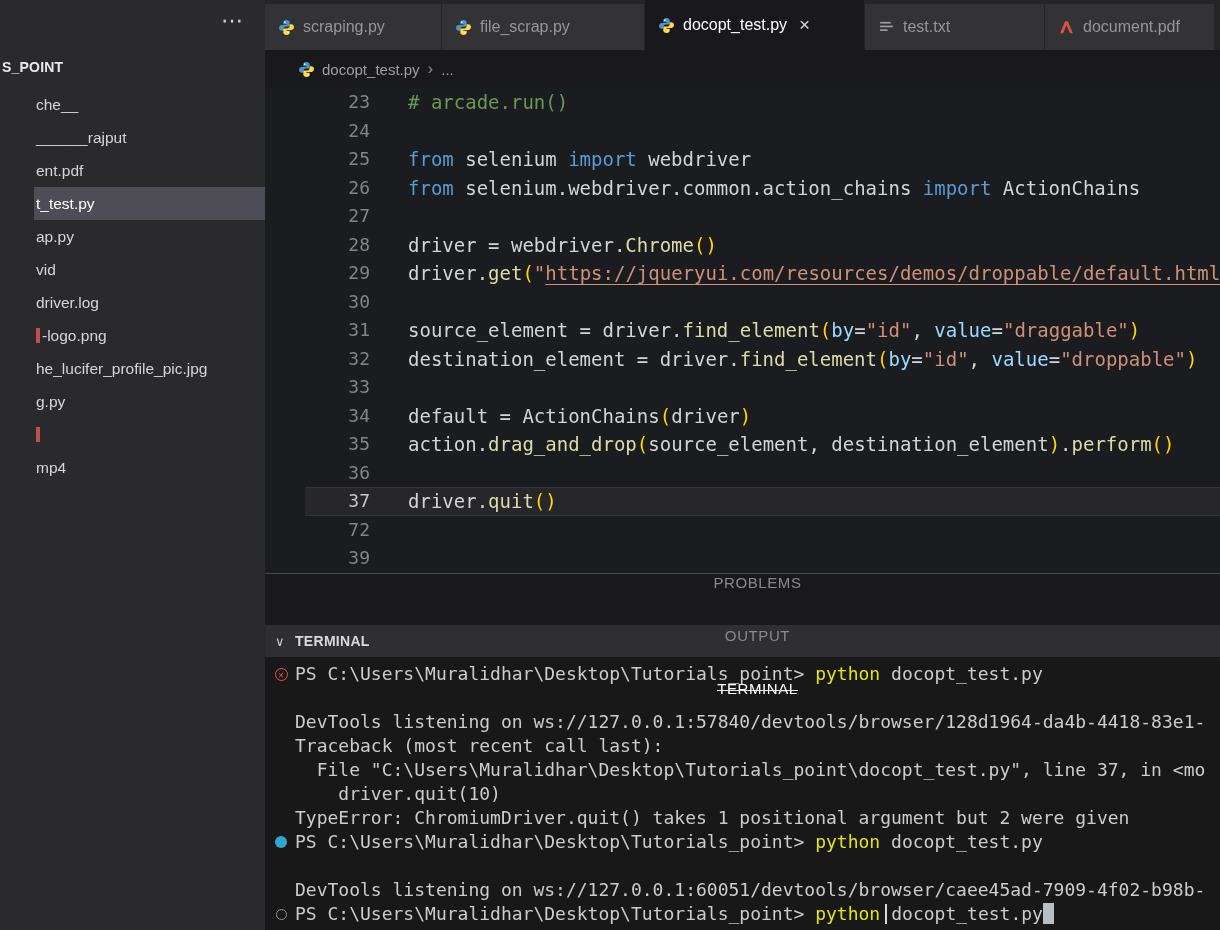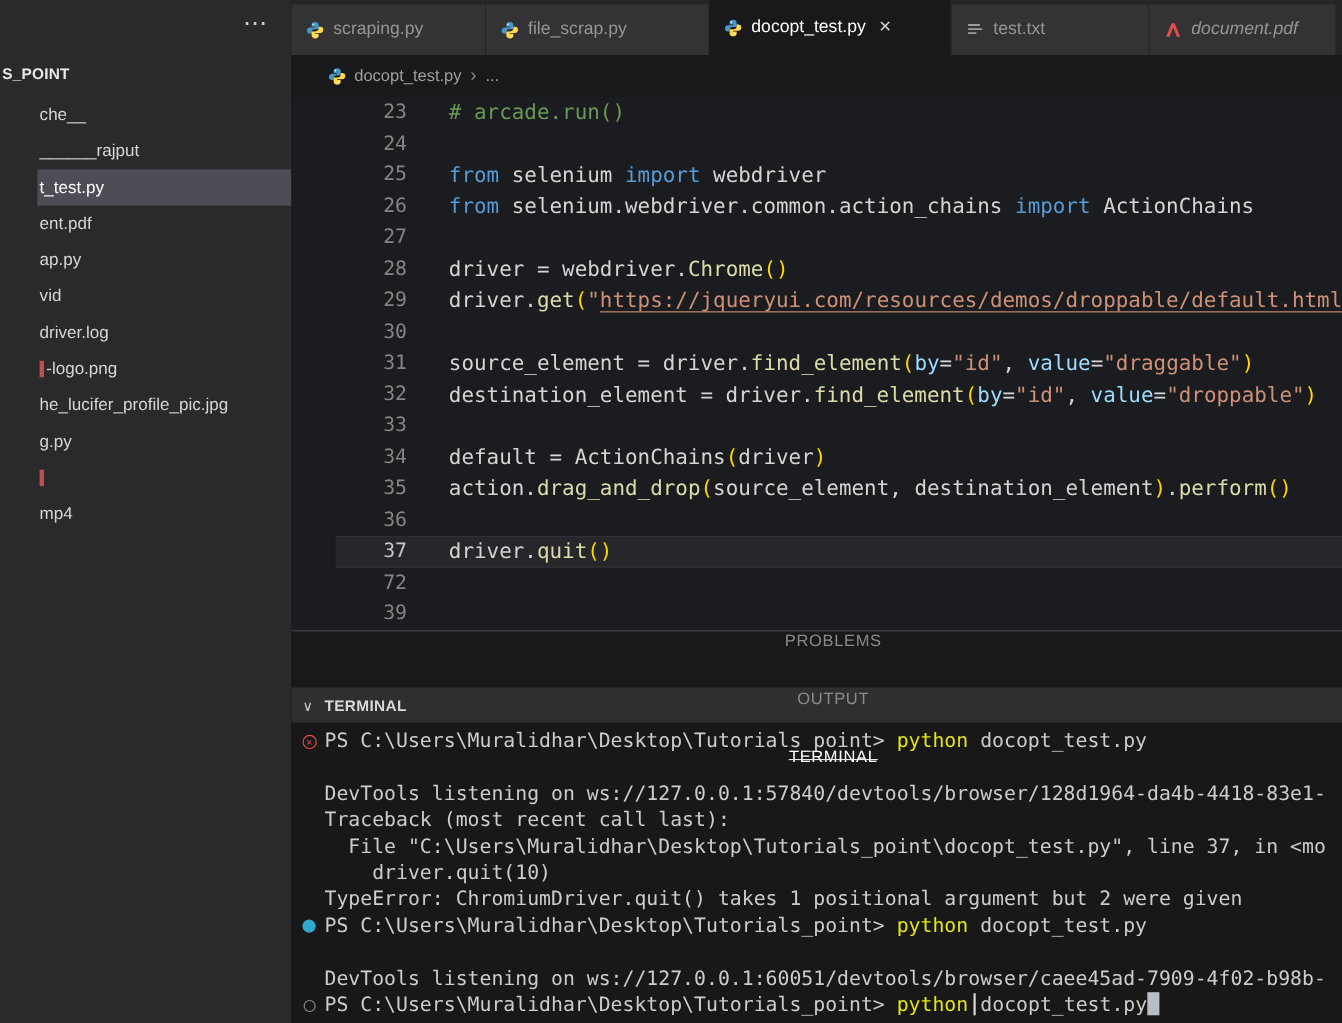--- a/index.html
+++ b/index.html
@@ -18,21 +18,21 @@
   
   .main{position:absolute;left:265px;top:0;width:955px;height:930px;background:#1b1c1f;}
   
   .tabbar{height:50px;background:#252526;display:flex;align-items:flex-end;}
   .tab{height:46px;display:flex;align-items:center;padding:0 12px;background:#333336;color:#969696;
        font-size:16px;border-right:1px solid #252526;box-sizing:border-box;cursor:pointer;flex:0 0 auto;}
   .tab.active{background:#19191c;color:#fff;height:50px;}
   .ticon{display:inline-flex;width:18px;height:18px;margin-right:8px;align-items:center;justify-content:center;}
   .ticon svg{width:17px;height:17px;}
   .tlabel{white-space:nowrap;}
-  .tlabel.italic{font-style:italic;}
+  .tlabel.italic{}
   .tclose{margin-left:12px;font-size:19px;line-height:16px;color:#d7d7d7;cursor:pointer;}
   
   .breadcrumb{height:38px;background:#19191c;display:flex;align-items:center;padding-left:32px;color:#9f9fa3;font-size:15px;}
   .breadcrumb .ticon{margin-right:7px;}
   .bc-sep{margin:0 8px;font-size:17px;color:#8a8a8a;}
   
   .code{position:relative;height:485px;background:#1b1c1f;font-family:"DejaVu Sans Mono",monospace;font-size:19px;overflow:hidden;padding-left:40px;}
   .cl{display:flex;height:28.5px;line-height:28.5px;white-space:pre;}
   .cl.cur{background:#26262b;box-shadow:0 1px 0 #353539 inset,0 -1px 0 #353539 inset;}
   .ln{width:65px;text-align:right;color:#858585;flex:0 0 auto;font-size:18px;}
@@ -69,25 +69,25 @@
       <span class="sb-more">⋯</span>
     </div>
     <div class="sb-header">S_POINT</div>
     <div class="sb-list">
         <div class="sb-item">
           <span>che__</span>
         </div>
         <div class="sb-item">
           <span>______rajput</span>
         </div>
+        <div class="sb-item">
+          <span>ent.pdf</span>
+        </div>
         <div class="sb-item selected">
           <span>t_test.py</span>
-        </div>
-        <div class="sb-item">
-          <span>ent.pdf</span>
         </div>
         <div class="sb-item">
           <span>ap.py</span>
         </div>
         <div class="sb-item">
           <span>vid</span>
         </div>
         <div class="sb-item">
           <span>driver.log</span>
         </div>

